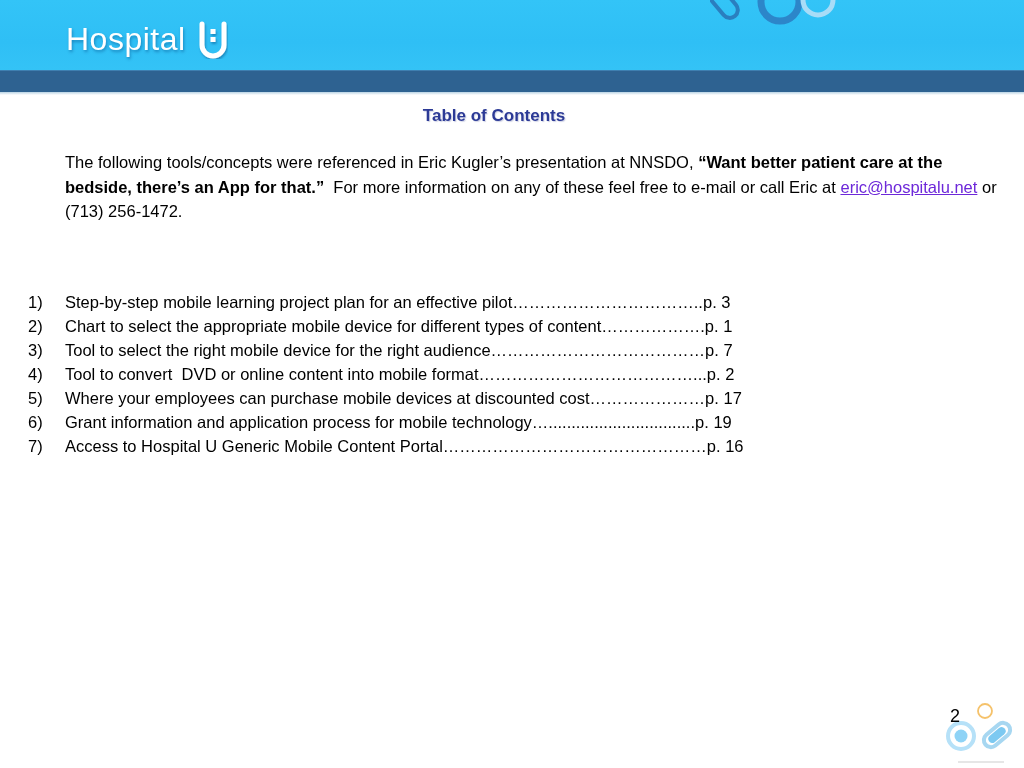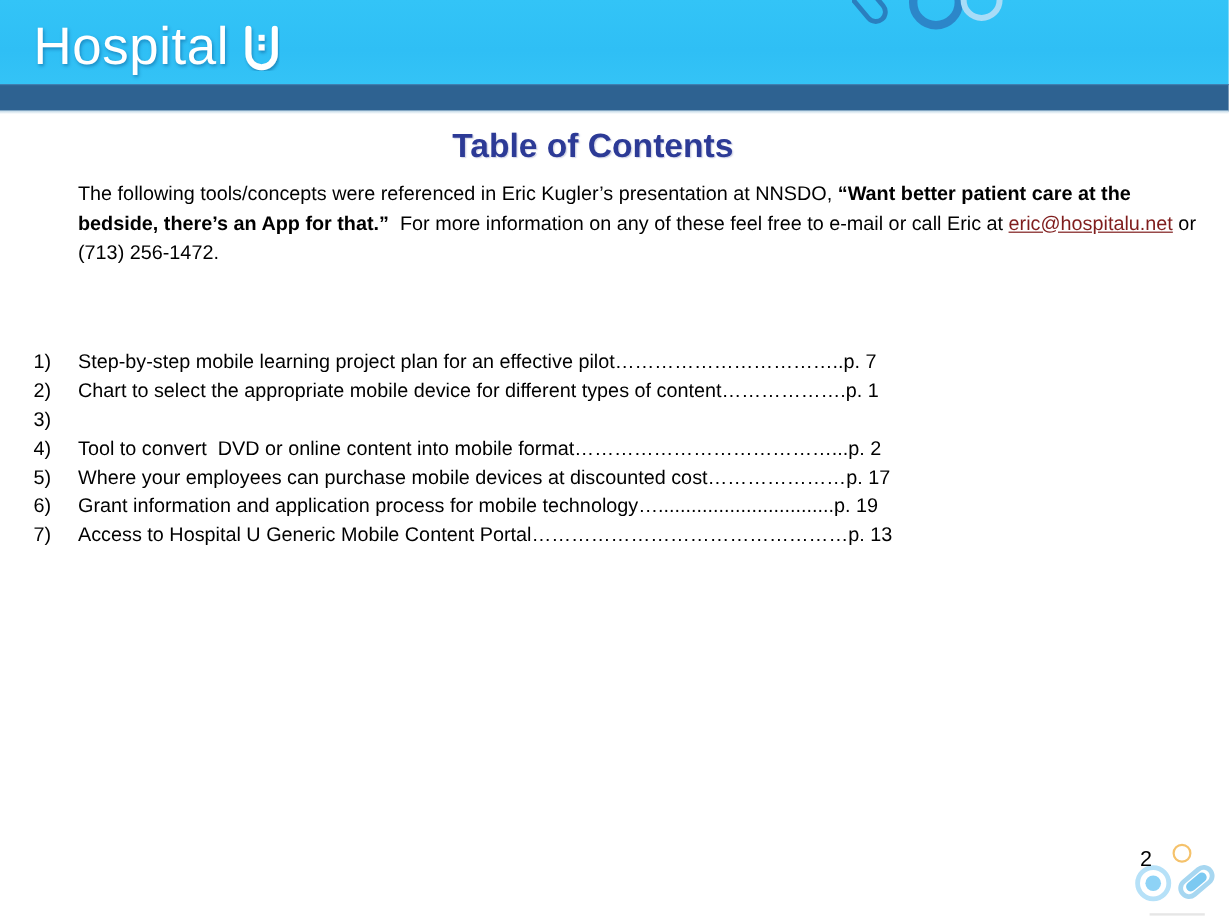--- a/index.html
+++ b/index.html
@@ -21,40 +21,41 @@
   }
   .header-shadow {
     position:absolute; left:0; top:92px; width:1024px; height:3px;
     background:linear-gradient(180deg,#b9d3e4,#ffffff);
   }
   .logo {
     position:absolute; left:28px; top:14px; height:50px;
     display:flex; align-items:center;
   }
   .logo-text {
-    font-size:44px; color:#ffffff; letter-spacing:0.5px;
+    font-size:32px; color:#ffffff; letter-spacing:0.5px;
     text-shadow:1px 2px 3px rgba(0,70,130,0.45);
     line-height:50px;
+    margin-left:38px;
   }
   .logo-u {
     margin-left:12px; width:30px; height:36px; position:relative;
   }
   .deco-top { position:absolute; left:710px; top:0; }
   .title {
     position:absolute; left:0; width:1024px; top:106px; text-align:center;
-    font-size:28px; font-weight:bold; color:#2c3a96;
+    font-size:17px; font-weight:bold; color:#2c3a96;
     text-indent:-36px;
     text-shadow:1px 1px 1px rgba(120,130,180,0.35);
   }
   .intro {
     position:absolute; left:65px; top:150px; width:935px;
     font-size:16.5px; line-height:24.5px;
   }
   .intro b { font-weight:bold; }
-  .intro a { color:#7f1d1d; text-decoration:underline; }
+  .intro a { color:#6d28d9; text-decoration:underline; }
   .toc {
     position:absolute; left:28px; top:290px; width:900px;
     margin:0; padding:0; list-style:none;
     font-size:16.5px; line-height:24px;
   }
   .toc li { display:flex; white-space:nowrap; }
   .toc .num { width:37px; display:inline-block; }
   .page-num {
     position:absolute; left:950px; top:706px; font-size:18px; color:#000;
   }
@@ -97,44 +98,45 @@
 
 <div class="title">Table of Contents</div>
 
 <div class="intro">
   <span>The following tools/concepts were referenced in Eric Kugler’s presentation at NNSDO, </span><b>“Want better patient care at the bedside, there’s an App for that.”</b><span style="white-space:pre-wrap">  For more information on any of these feel free to e-mail or call Eric at </span><a>eric@hospitalu.net</a><span> or (713) 256-1472.</span>
 </div>
 
 <ol class="toc">
   <li>
     <span class="num">1)</span>
-    <span>Step-by-step mobile learning project plan for an effective pilot……………………………..p. 7</span>
+    <span>Step-by-step mobile learning project plan for an effective pilot……………………………..p. 3</span>
   </li>
   <li>
     <span class="num">2)</span>
     <span>Chart to select the appropriate mobile device for different types of content……………….p. 1</span>
   </li>
   <li>
     <span class="num">3)</span>
+    <span>Tool to select the right mobile device for the right audience…………………………………p. 7</span>
   </li>
   <li>
     <span class="num">4)</span>
     <span style="white-space:pre">Tool to convert  DVD or online content into mobile format…………………………………...p. 2</span>
   </li>
   <li>
     <span class="num">5)</span>
     <span>Where your employees can purchase mobile devices at discounted cost…………………p. 17</span>
   </li>
   <li>
     <span class="num">6)</span>
     <span>Grant information and application process for mobile technology…................................p. 19</span>
   </li>
   <li>
     <span class="num">7)</span>
-    <span>Access to Hospital U Generic Mobile Content Portal…………………………………………p. 13</span>
+    <span>Access to Hospital U Generic Mobile Content Portal…………………………………………p. 16</span>
   </li>
 </ol>
 
 <div class="deco-bottom">
   <svg width="84" height="70" viewBox="0 0 84 70">
     <circle cx="45" cy="13" r="7" fill="none" stroke="#f5c26b" stroke-width="1.8"></circle>
     <circle cx="21" cy="38" r="13" fill="none" stroke="#b6e1f8" stroke-width="4"></circle>
     <circle cx="21" cy="38" r="6.5" fill="#8ed3f6"></circle>
     <rect x="42" y="30" width="30" height="14" rx="7" transform="rotate(-40 57 37)" fill="none" stroke="#a7d7f1" stroke-width="4"></rect>
     <rect x="47" y="33" width="20" height="8" rx="4" transform="rotate(-40 57 37)" fill="#7cc9f1"></rect>

